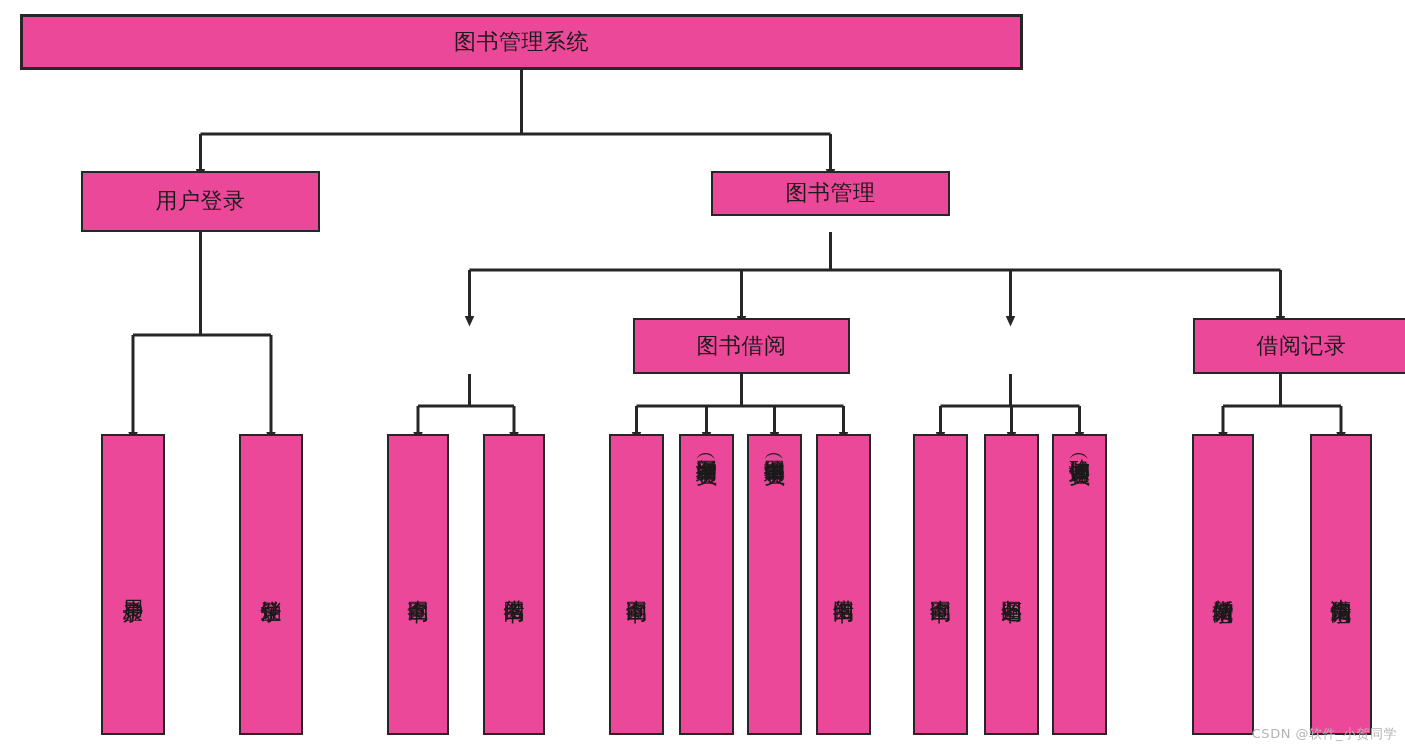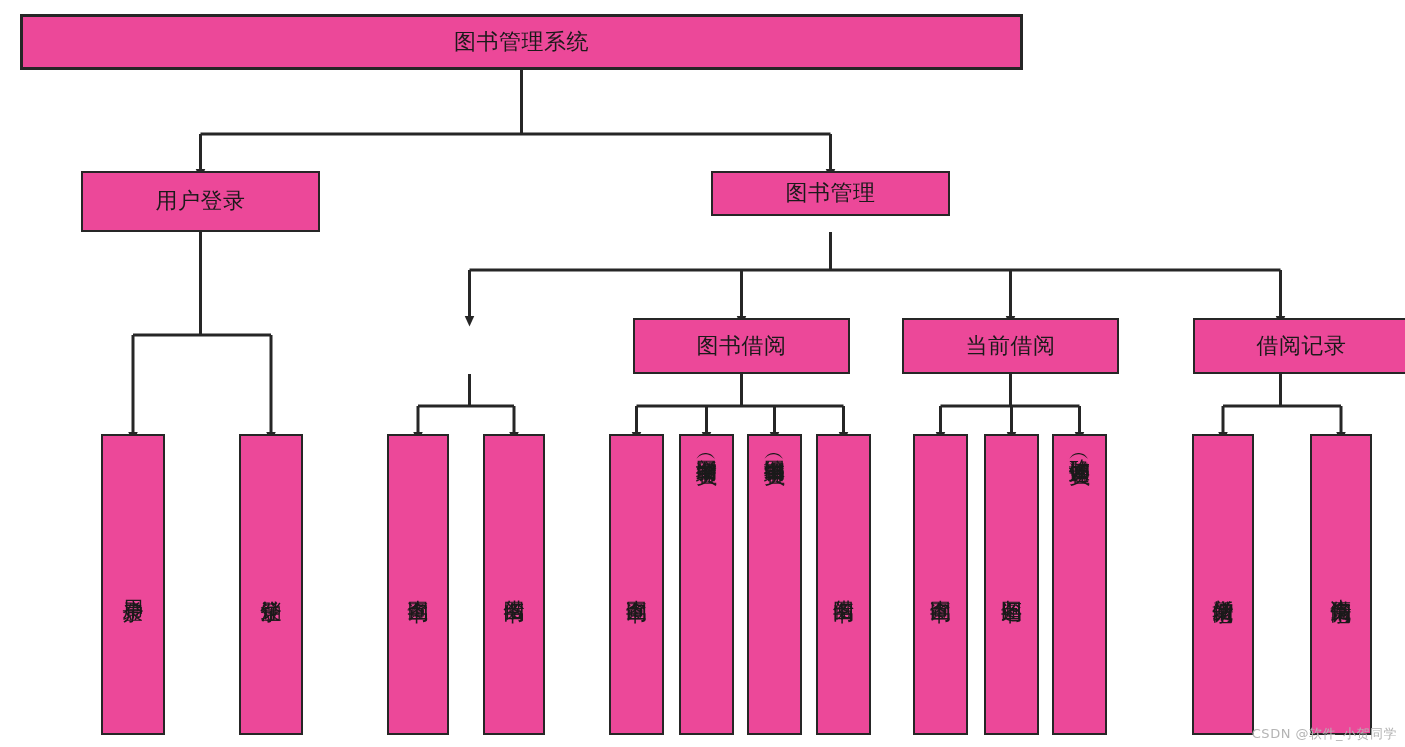--- a/index.html
+++ b/index.html
@@ -131,23 +131,20 @@
   <div class="node-box level-1" style="left: 81px; top: 171px; width: 239px; height: 61px;">
     <span class="node-label-h">用户登录</span>
   </div>
   <div class="node-box level-1" style="left: 711px; top: 171px; width: 239px; height: 45px;">
     <span class="node-label-h">图书管理</span>
   </div>
 
   <div class="node-box level-2" style="left: 633px; top: 318px; width: 217px; height: 56px;">
     <span class="node-label-h">图书借阅</span>
   </div>
-  <div class="node-box level-2" style="left: 902px; top: 318px; width: 217px; height: 56px;">
-    <span class="node-label-h">当前借阅</span>
-  </div>
   <div class="node-box level-2" style="left: 1193px; top: 318px; width: 217px; height: 56px; text-align: right;">
     <span class="node-label-h">借阅记录</span>
   </div>
 
   <div class="node-box vertical" style="left: 101px; top: 434px; width: 64px; height: 301px;">
     <span class="node-label-v">用户登录</span>
   </div>
   <div class="node-box vertical" style="left: 239px; top: 434px; width: 64px; height: 301px;">
     <span class="node-label-v">注销登录</span>
   </div>

